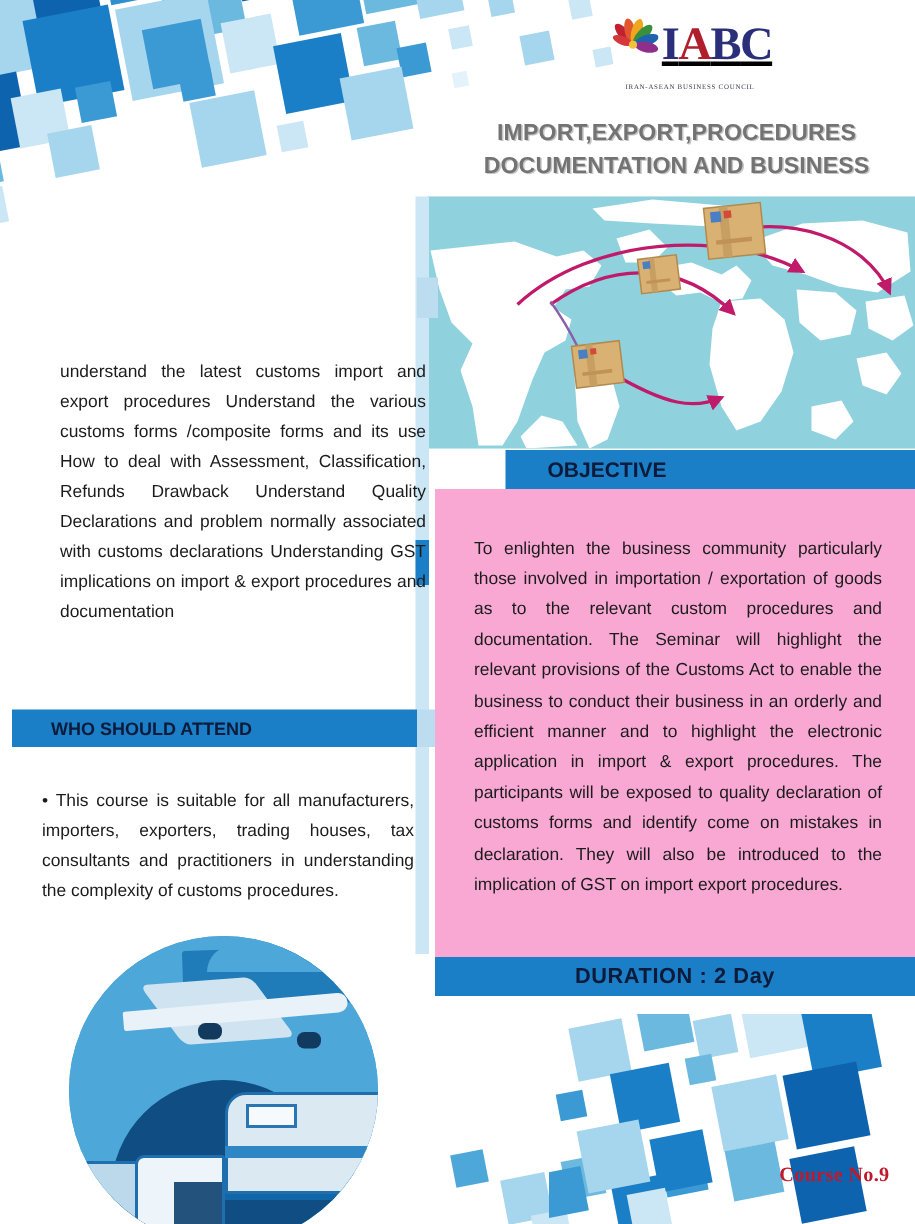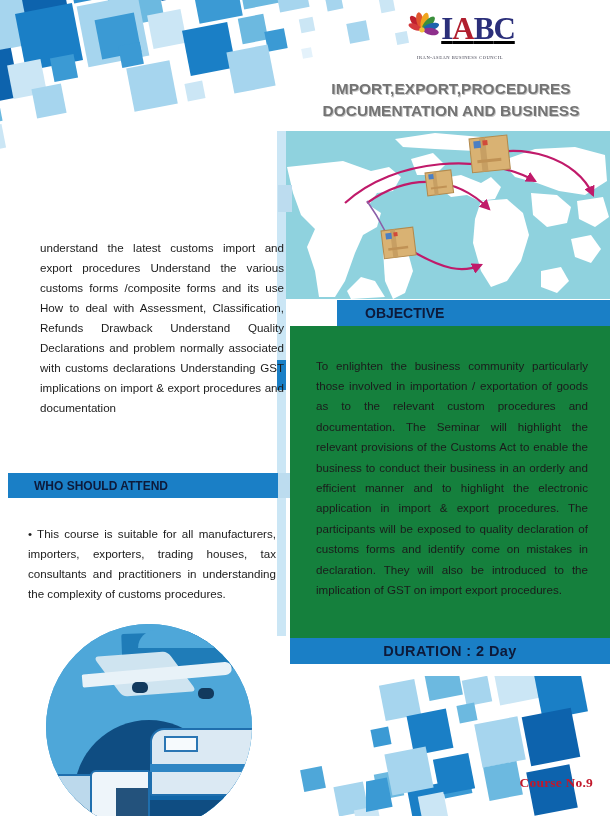--- a/index.html
+++ b/index.html
@@ -57,21 +57,21 @@
      font-size:14.5px;justify-content:center;letter-spacing:.4px;}
   .bar-tail{position:absolute;background:#bcdcef;}
 
   
   .copy{position:absolute;font-size:11.6px;line-height:20px;color:#1b1b1b;
         text-align:justify;}
   #content-copy{left:28px;top:226px;width:244px;margin-left:12px;}
   #attend-copy{left:28px;top:512px;width:248px;}
 
   #objective-panel{position:absolute;left:290px;top:326px;width:320px;height:312px;
-                   background:#15803d;}
+                   background:#f9a8d4;}
   #objective-copy{position:absolute;left:26px;top:18px;width:272px;
      font-size:11.6px;line-height:20.4px;color:#1b1b1b;text-align:justify;}
 
   
   #left-strip{position:absolute;left:277px;top:131px;width:9px;height:505px;
               background:#cbe6f5;}
   #strip-accent{position:absolute;left:277px;top:360px;width:9px;height:30px;
                 background:#1a7fc6;}
 
   

